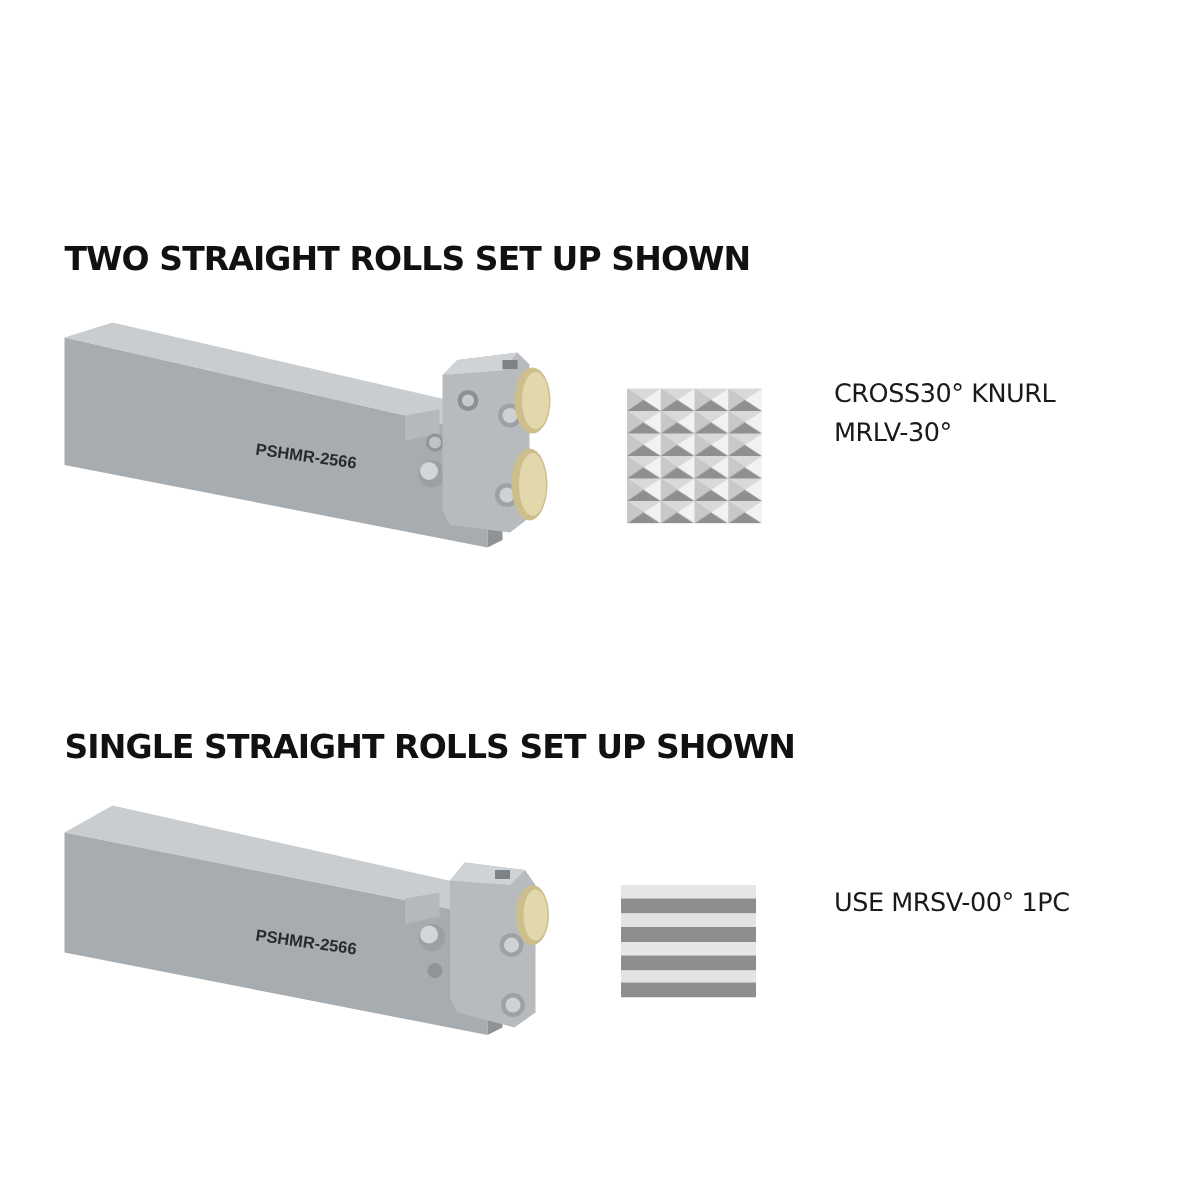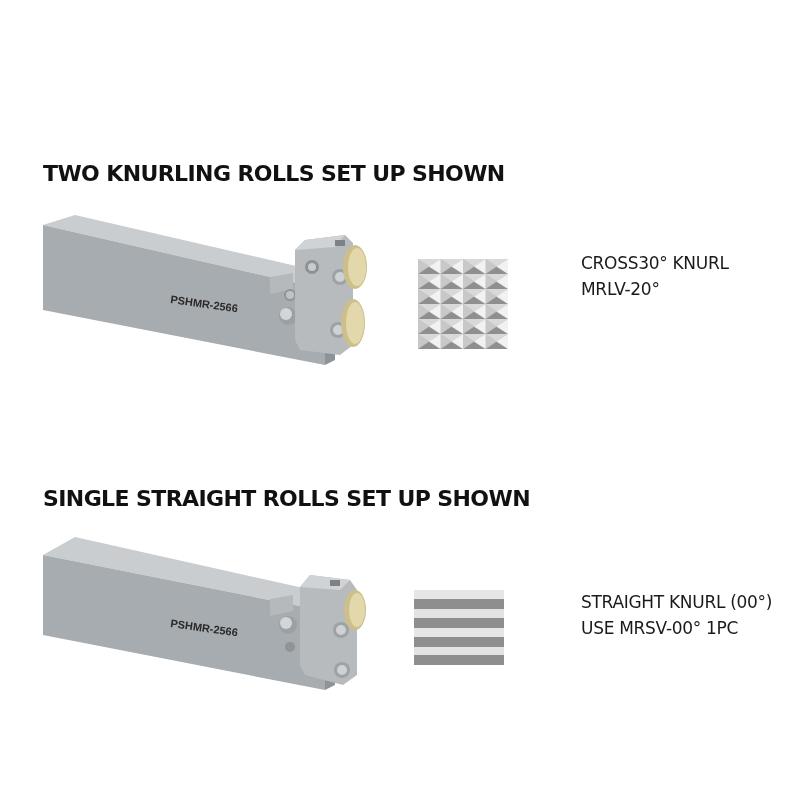--- a/index.html
+++ b/index.html
@@ -17,27 +17,27 @@
   .swatch { position: absolute; }
   #swatch1 { left: 418px; top: 259px; width: 90px; height: 90px; }
   #swatch2 { left: 414px; top: 590px; width: 90px; height: 75px; }
   .desc {
     position: absolute; left: 556px; margin: 0;
     font-family: "DejaVu Sans", sans-serif; font-size: 17px; line-height: 25.5px;
     color: #1a1a1a; letter-spacing: -0.3px;
   }
   #desc1 { top: 251px; }
   #desc2 { top: 590px; }
-  .desc div { white-space: nowrap; margin-left: 25px; }
+  .desc div { white-space: nowrap; }
   .model-label { font-family: "Liberation Sans", sans-serif; font-size: 11px; fill: #2a2a2a; font-weight: bold; }
 </style>
 </head>
 <body>
 
-<h2 id="h1" class="heading">TWO KNURLING ROLLS SET UP SHOWN</h2>
+<h2 id="h1" class="heading">TWO STRAIGHT ROLLS SET UP SHOWN</h2>
 
 <div id="tool1" class="tool">
   <svg width="360" height="170" viewBox="0 0 360 170">
 
     <polygon points="8,10 40,0 300,60 270,70" fill="#c9cdd0"></polygon>
 
     <polygon points="8,10 270,70 290,80 290,150 8,95" fill="#a7acb0"></polygon>
 
     <polygon points="235,62 258,58 258,74 235,79" fill="#b5b9bc"></polygon>
 
@@ -76,21 +76,21 @@
         <polygon points="0,0 11,7.5 0,15" fill="#c8c8c8"></polygon>
         <polygon points="22.5,0 11,7.5 22.5,15" fill="#f2f2f2"></polygon>
       </pattern>
     </defs>
     <rect width="90" height="90" fill="url(#cross)"></rect>
   </svg>
 </div>
 
 <div id="desc1" class="desc">
   <div>CROSS30° KNURL</div>
-  <div>MRLV-20°</div>
+  <div>MRLV-30°</div>
 </div>
 
 <h2 id="h2" class="heading">SINGLE STRAIGHT ROLLS SET UP SHOWN</h2>
 
 <div id="tool2" class="tool">
   <svg width="360" height="180" viewBox="0 0 360 180">
     <polygon points="8,30 40,12 300,70 270,82" fill="#c9cdd0"></polygon>
     <polygon points="8,30 270,82 290,92 290,165 8,110" fill="#a7acb0"></polygon>
     <polygon points="235,74 258,70 258,86 235,91" fill="#b5b9bc"></polygon>
     <polygon points="290,92 300,86 300,160 290,165" fill="#8e9397"></polygon>
@@ -119,15 +119,14 @@
     <rect x="0" y="19" width="90" height="9" fill="#e3e3e3"></rect>
     <rect x="0" y="28" width="90" height="10" fill="#8e8e8e"></rect>
     <rect x="0" y="38" width="90" height="9" fill="#e6e6e6"></rect>
     <rect x="0" y="47" width="90" height="10" fill="#8e8e8e"></rect>
     <rect x="0" y="57" width="90" height="8" fill="#e3e3e3"></rect>
     <rect x="0" y="65" width="90" height="10" fill="#8e8e8e"></rect>
   </svg>
 </div>
 
 <div id="desc2" class="desc">
-  <div>STRAIGHT KNURL (00°)</div>
   <div>USE MRSV-00° 1PC</div>
 </div>
 
 </body></html>

